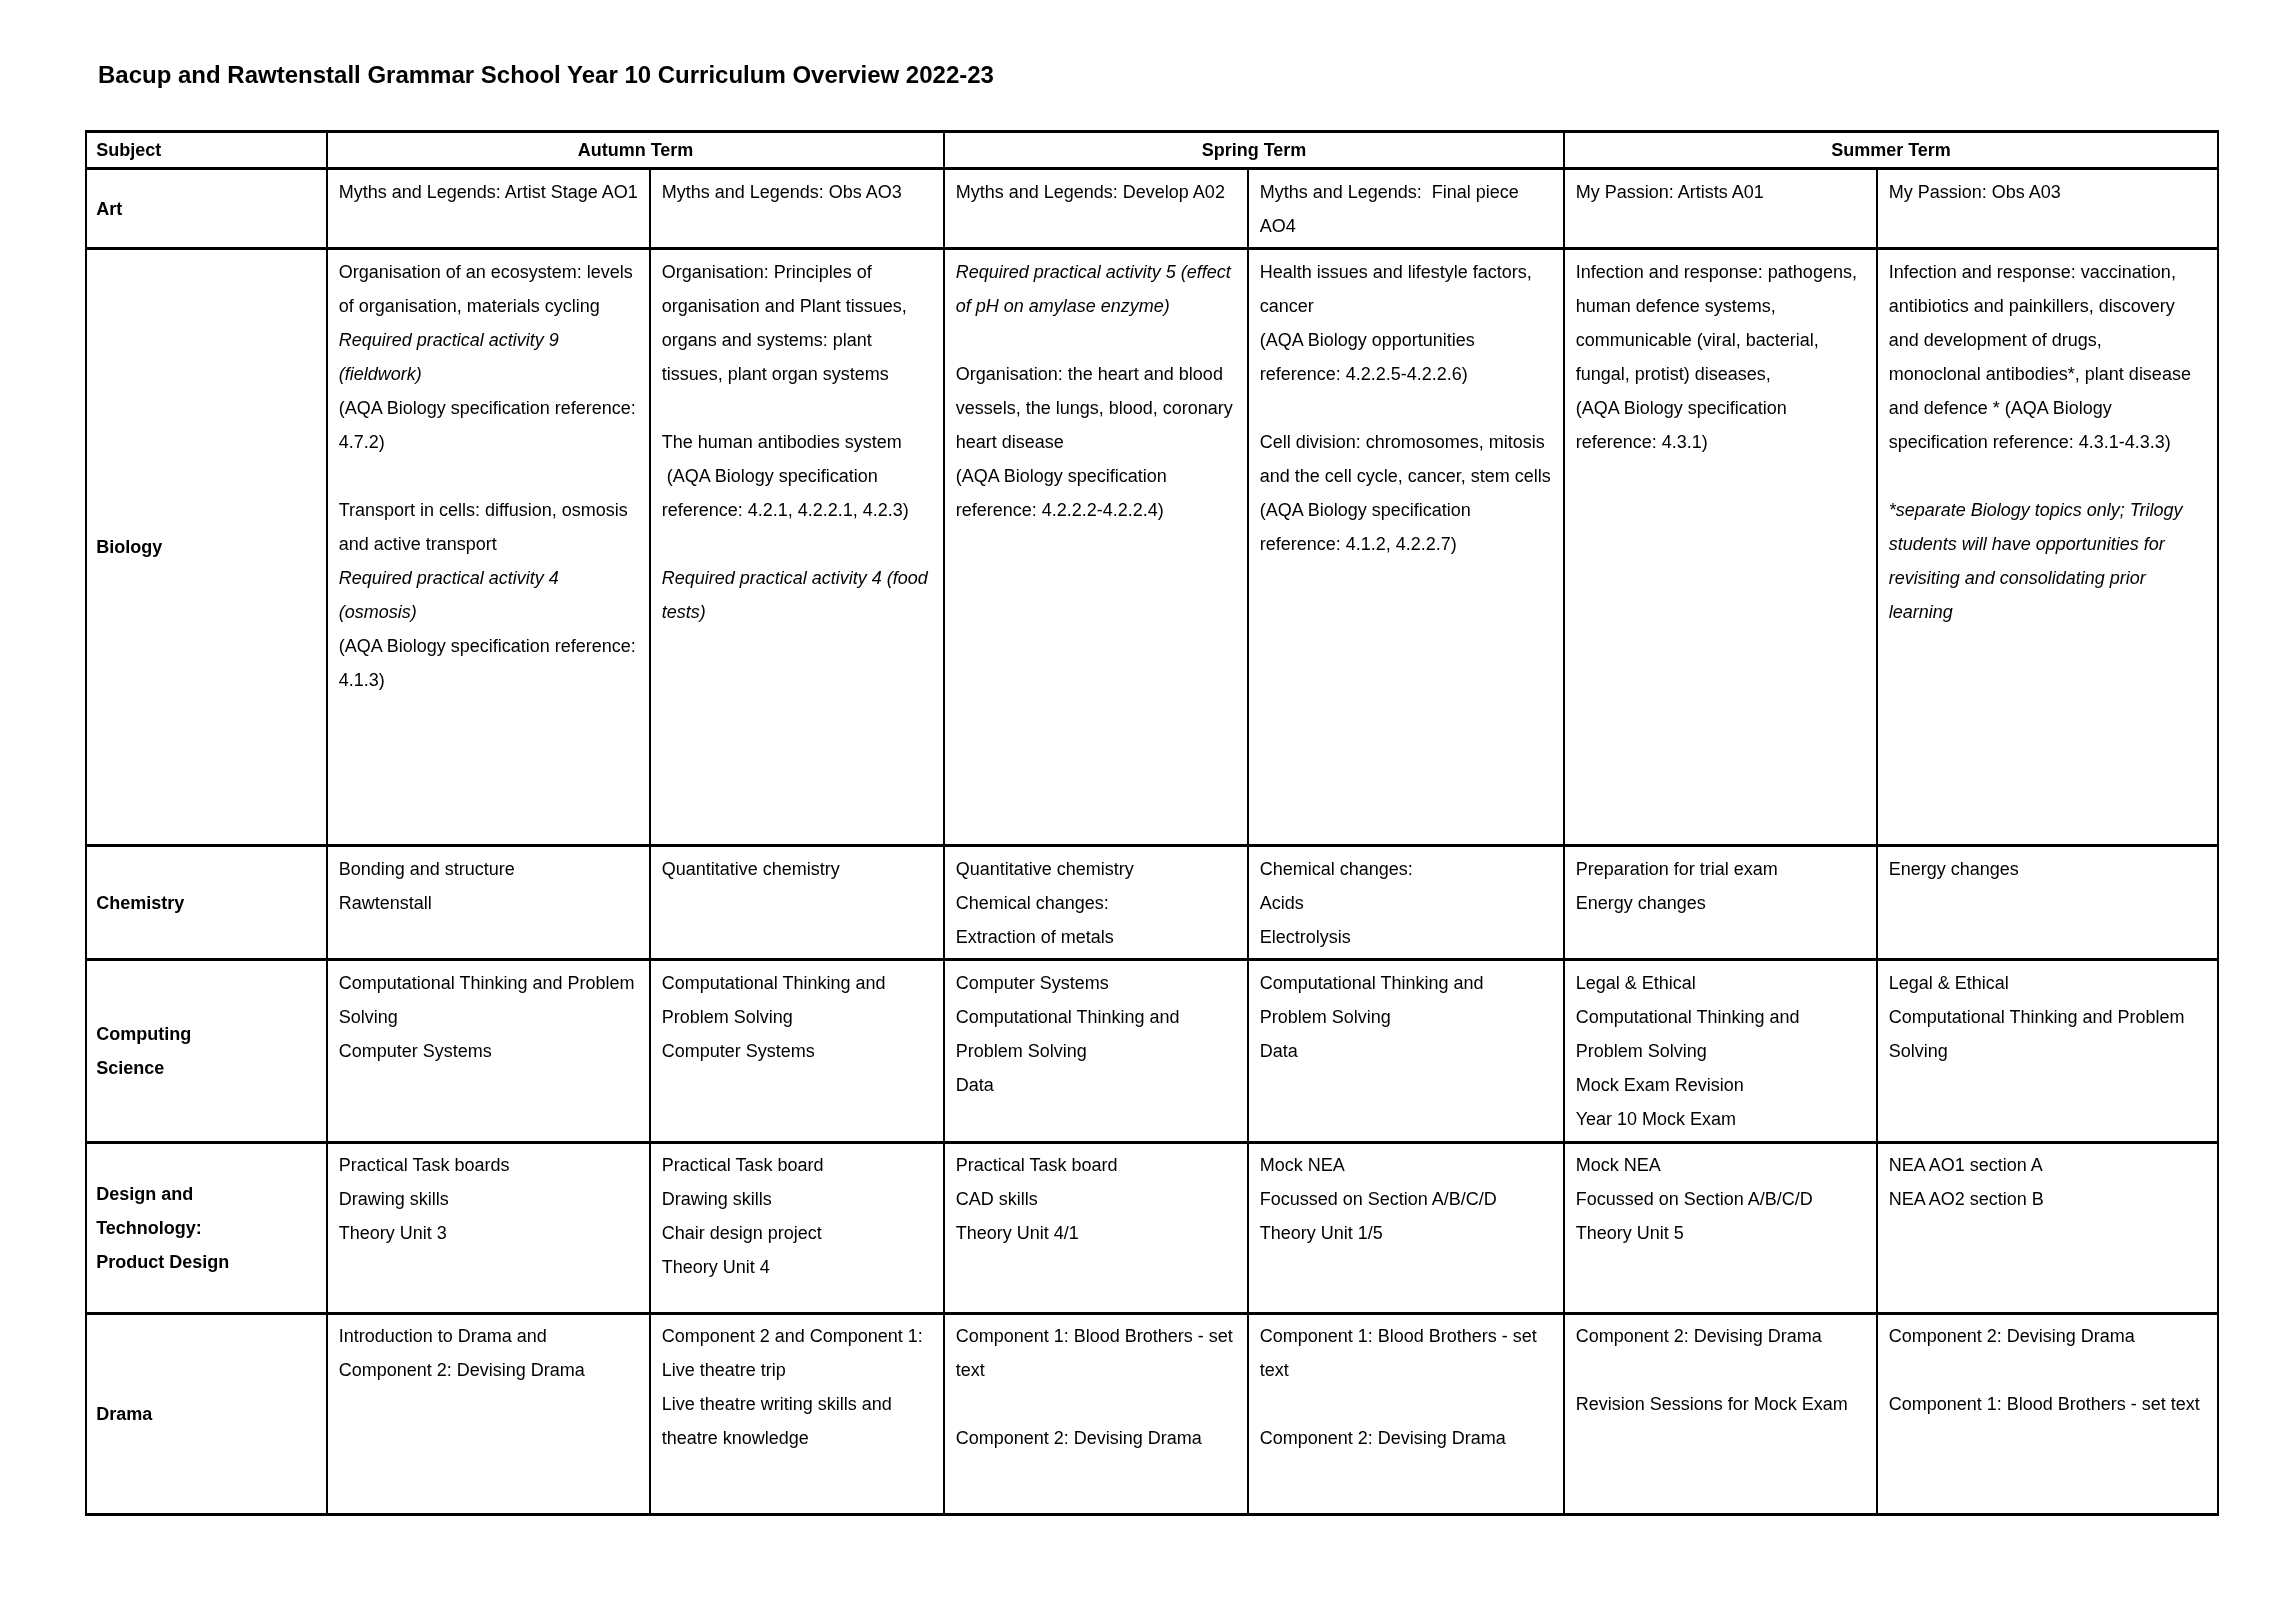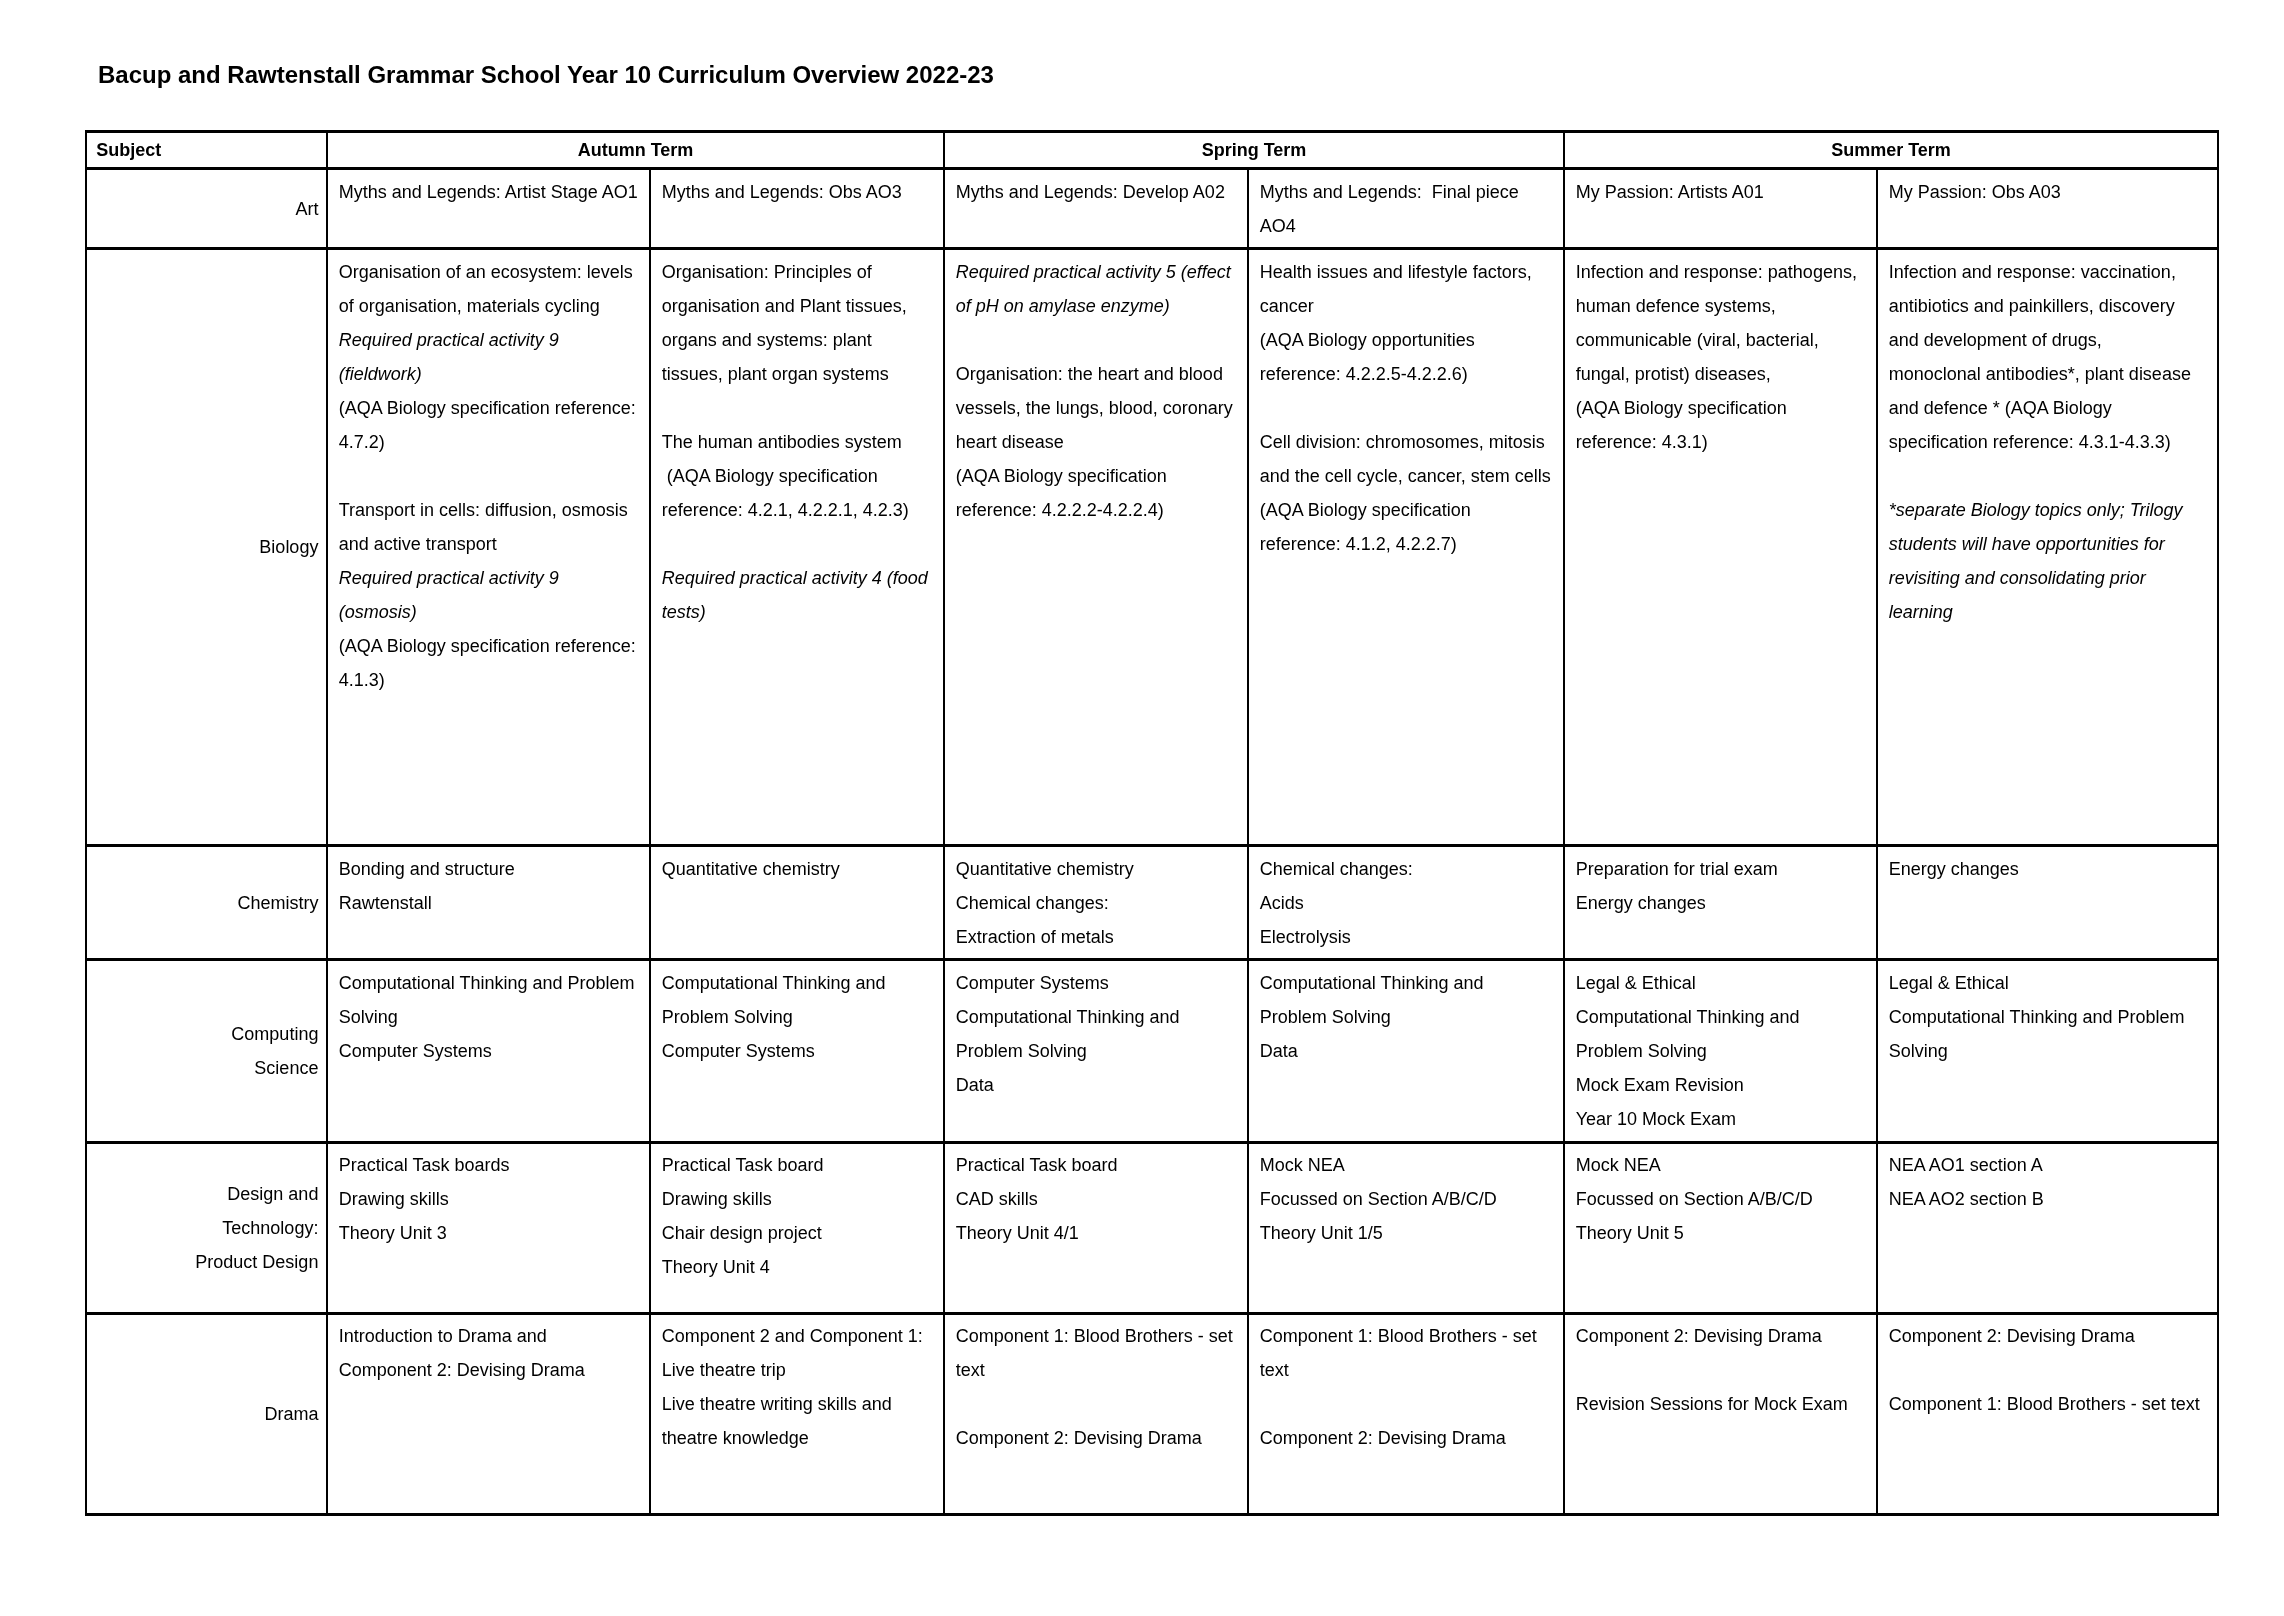--- a/index.html
+++ b/index.html
@@ -56,23 +56,23 @@
     text-align: left;
     padding: 0 0 0 9.2px;
     font-weight: bold;
   }
   th.head-term {
     text-align: center;
     font-weight: bold;
     padding: 0;
   }
   th.subject-cell {
-    text-align: right;
+    text-align: left;
     vertical-align: middle;
-    font-weight: normal;
+    font-weight: bold;
     padding: 4.6px 7.6px 4.6px 9.2px;
     white-space: pre-wrap;
   }
   td.term-cell {
     vertical-align: top;
     text-align: left;
     padding: 4.6px 9.2px 4.6px 10.7px;
   }
   .para {
     white-space: pre-wrap;
@@ -134,21 +134,21 @@
           </td>
         </tr>
         <tr>
           <th class="subject-cell">Biology</th>
           <td class="term-cell">
             <div class="para">Organisation of an ecosystem: levels of organisation, materials cycling</div>
             <div class="para italic">Required practical activity 9 (fieldwork)</div>
             <div class="para">(AQA Biology specification reference: 4.7.2)</div>
             <div class="para blank">&nbsp;</div>
             <div class="para">Transport in cells: diffusion, osmosis and active transport</div>
-            <div class="para italic">Required practical activity 9 (osmosis)</div>
+            <div class="para italic">Required practical activity 4 (osmosis)</div>
             <div class="para">(AQA Biology specification reference: 4.1.3)</div>
           </td>
           <td class="term-cell">
             <div class="para">Organisation: Principles of organisation and Plant tissues, organs and systems: plant tissues, plant organ systems</div>
             <div class="para blank">&nbsp;</div>
             <div class="para">The human antibodies system</div>
             <div class="para"> (AQA Biology specification reference: 4.2.1, 4.2.2.1, 4.2.3)</div>
             <div class="para blank">&nbsp;</div>
             <div class="para italic">Required practical activity 4 (food tests)</div>
           </td>

